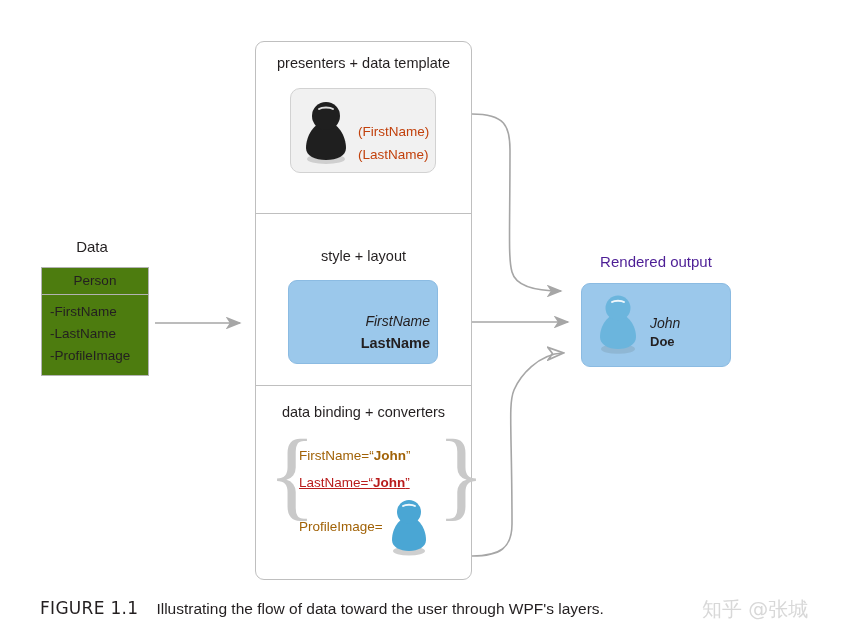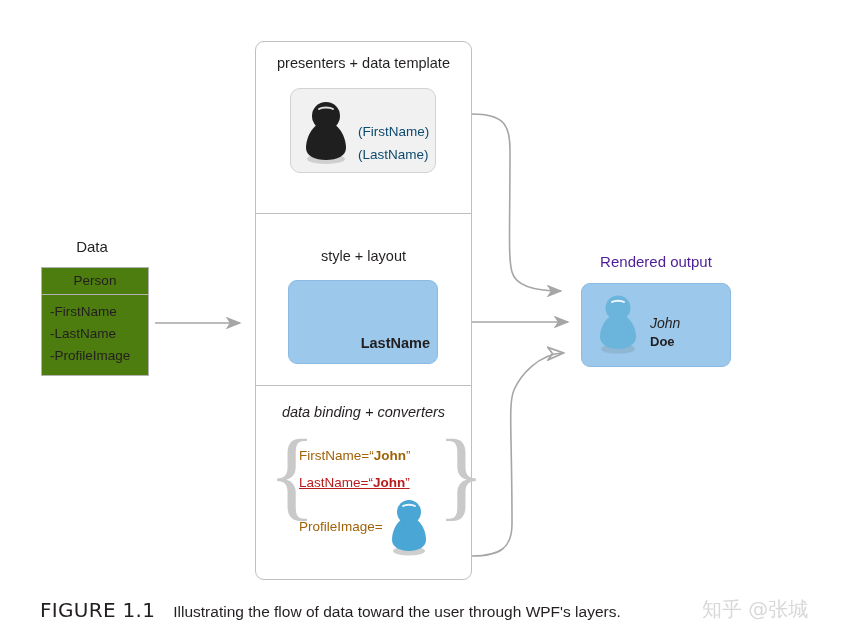--- a/index.html
+++ b/index.html
@@ -79,21 +79,21 @@
   #divider-2 { top: 385px; }
 
   .layer-title {
     width: 215px;
     text-align: center;
     font-size: 14.5px;
     color: #231f20;
   }
   #layer1-title { left: 256px; top: 55px; }
   #layer2-title { left: 256px; top: 248px; }
-  #layer3-title { left: 256px; top: 404px; font-style: italic; }
+  #layer3-title { left: 256px; top: 404px; }
 
   
   #presenter-card {
     left: 290px;
     top: 88px;
     width: 146px;
     height: 85px;
     background: #f1f1f1;
     border: 1px solid #d2d2d2;
     border-radius: 10px;
@@ -104,21 +104,21 @@
     top: 96px;
     width: 56px;
     height: 70px;
   }
   #presenter-text {
     left: 358px;
     top: 120px;
     width: 90px;
     font-size: 13.5px;
     line-height: 23px;
-    color: #0c4a6e;
+    color: #c2410c;
     white-space: nowrap;
   }
 
   
   #style-card {
     left: 288px;
     top: 280px;
     width: 150px;
     height: 84px;
     background: #9bc8eb;
@@ -240,21 +240,21 @@
   
   #caption {
     left: 40px;
     top: 598px;
     font-size: 15.5px;
     color: #231f20;
     white-space: nowrap;
   }
   #caption-label {
     font-family: "DejaVu Sans", sans-serif;
-    font-size: 20px;
+    font-size: 17px;
     letter-spacing: 0.3px;
     text-align: right;
   }
   #caption-text { margin-left: 18px; }
 
   #watermark {
     left: 702px;
     top: 596px;
     font-size: 20px;
     color: #d8d8d8;
@@ -324,20 +324,21 @@
   </svg>
 
   <div class="abs" id="presenter-text">
     <div>(FirstName)</div>
     <div>(LastName)</div>
   </div>
 
   <div class="abs layer-title" id="layer2-title">style + layout</div>
 
   <div class="abs" id="style-card"></div>
+  <div class="abs" id="style-first">FirstName</div>
   <div class="abs" id="style-last">LastName</div>
 
   <div class="abs layer-title" id="layer3-title">data binding + converters</div>
 
   <div class="abs" id="binding-brace-left">{</div>
   <div class="abs" id="binding-brace-right">}</div>
 
   <div class="abs" id="binding-line-1">
     <span>FirstName=“</span><span class="bold-val">John</span><span>”</span>
   </div>

